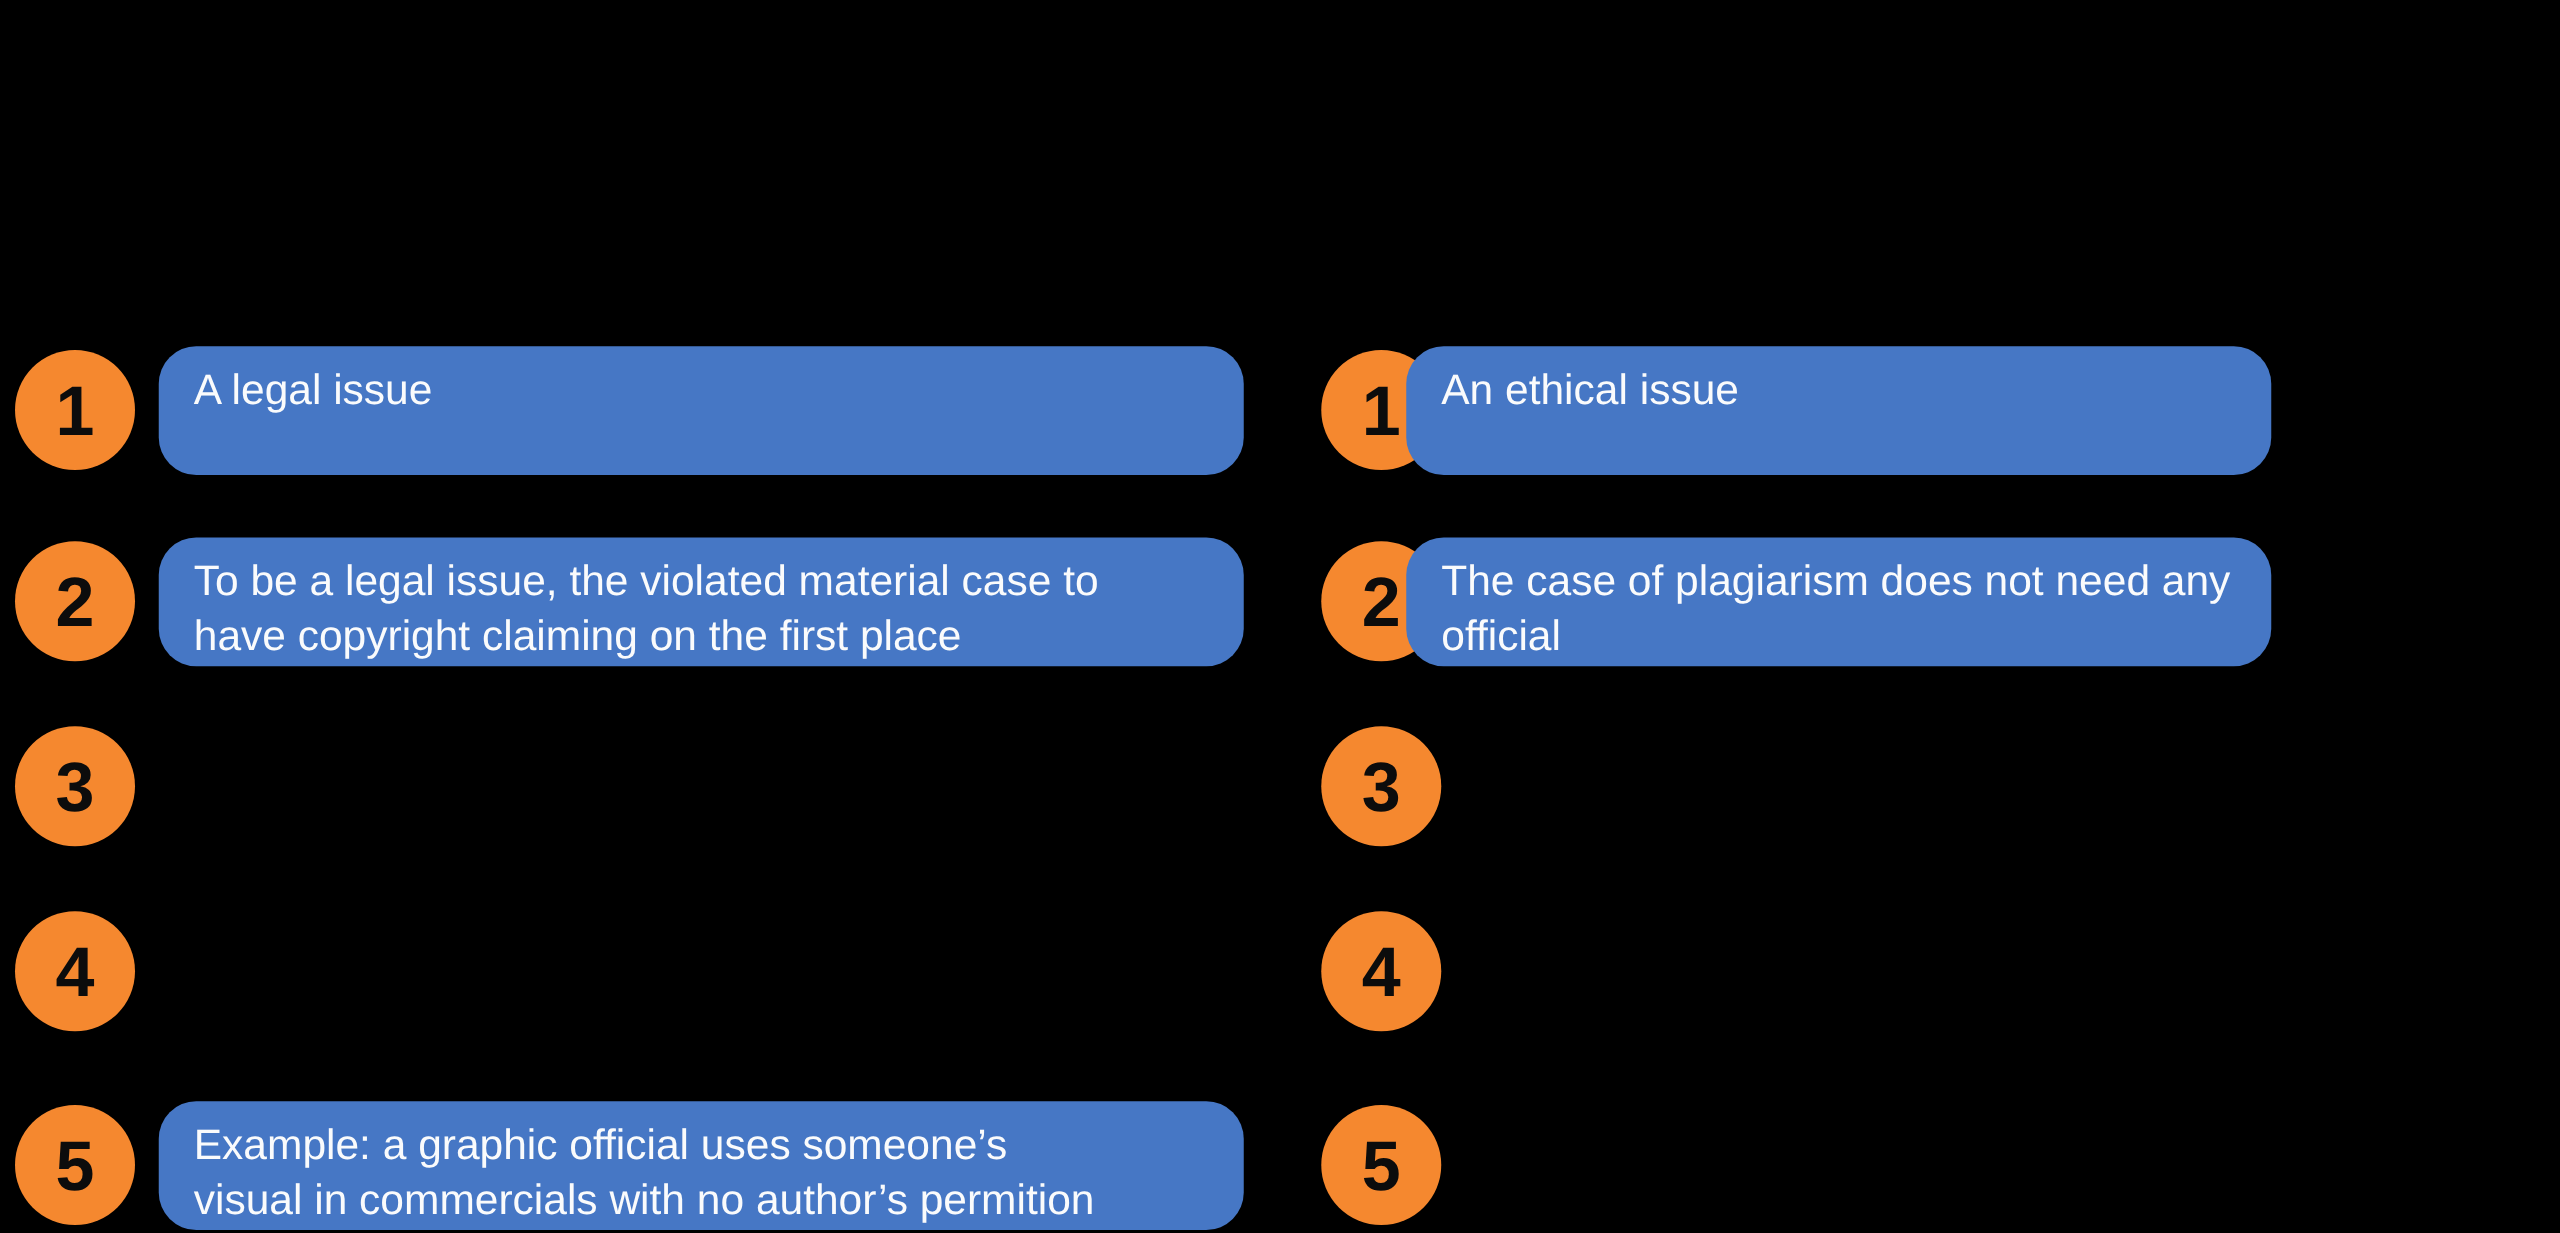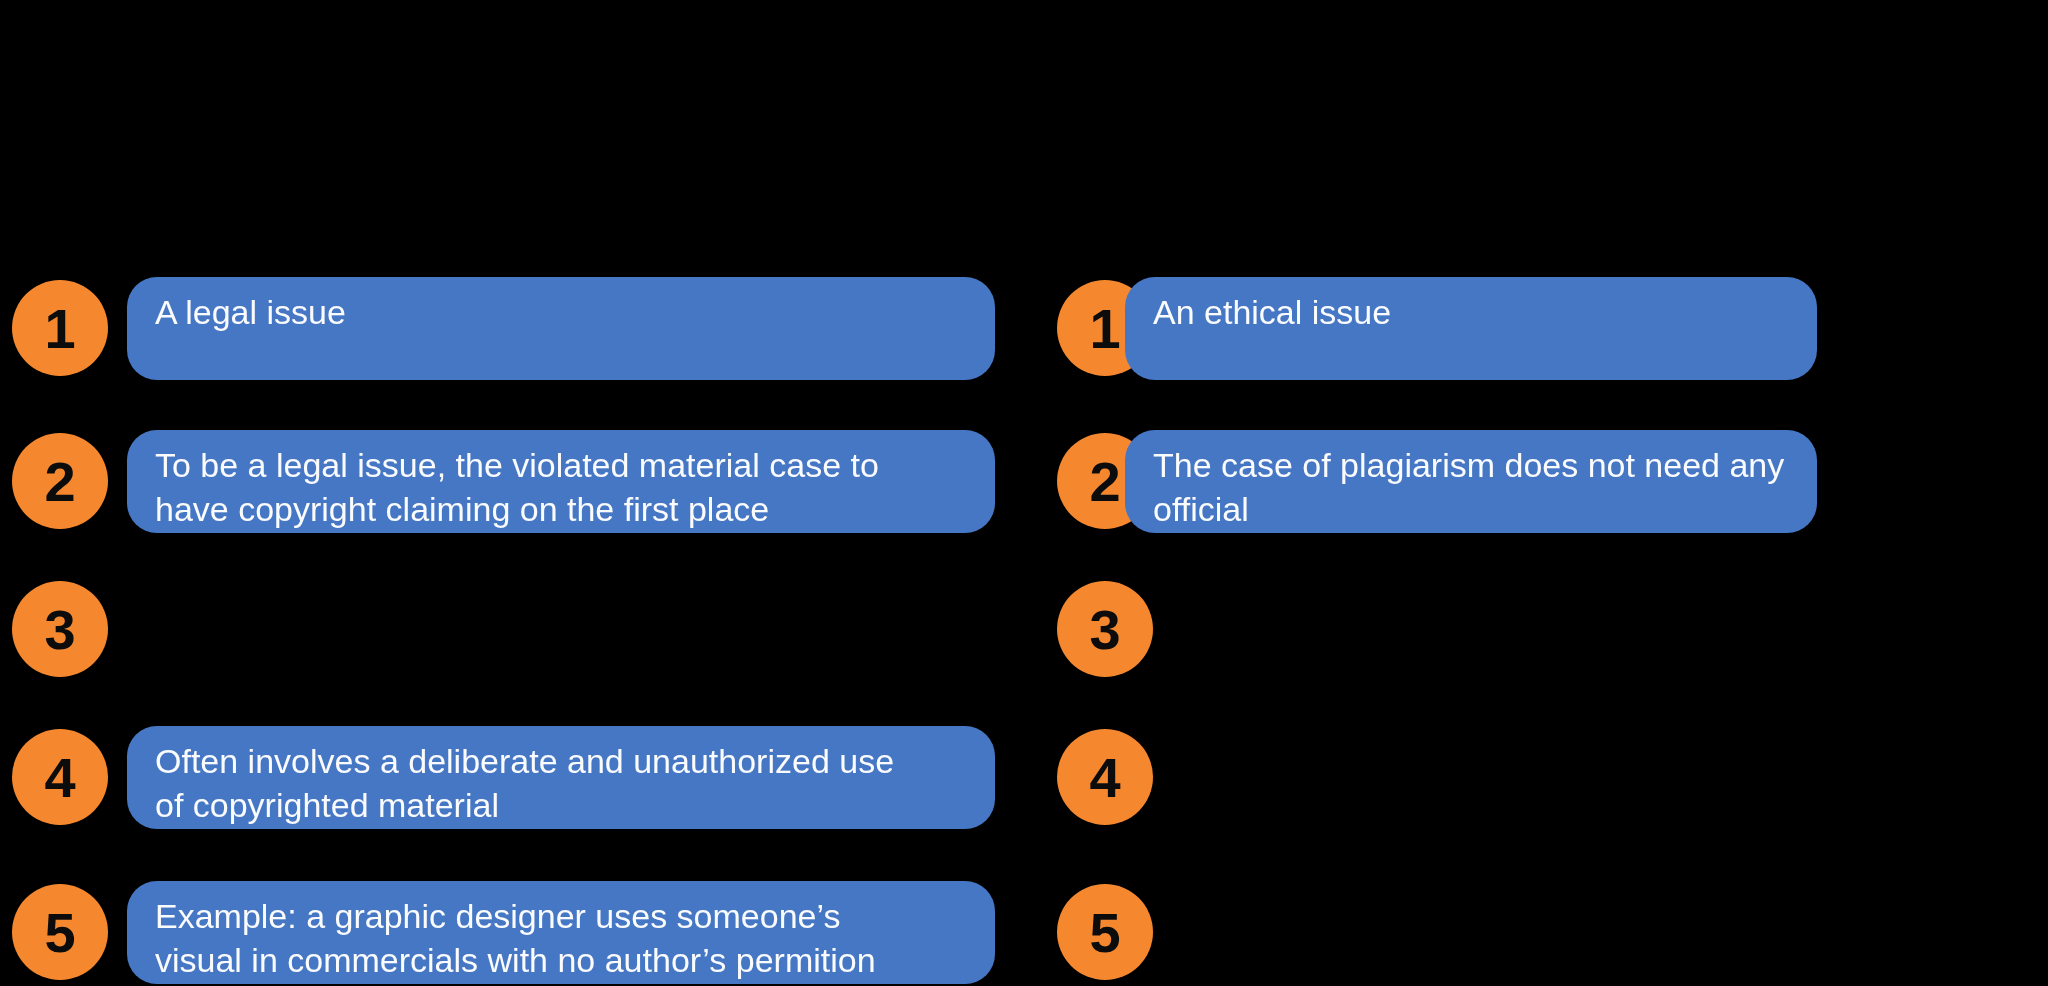--- a/index.html
+++ b/index.html
@@ -53,26 +53,24 @@
   <div class="item L r2">
     <div class="badge">2</div>
     <div class="box"><span>To be a legal issue, the violated material case to
 have copyright claiming on the first place</span></div>
   </div>
   <div class="item L r3">
     <div class="badge">3</div>
   </div>
   <div class="item L r4">
     <div class="badge">4</div>
-    <div class="box"><span>Often involves a deliberate and unauthorized use
-of copyrighted material</span></div>
   </div>
   <div class="item L r5">
     <div class="badge">5</div>
-    <div class="box"><span>Example: a graphic designer uses someone’s
+    <div class="box"><span>Example: a graphic official uses someone’s
 visual in commercials with no author’s permition</span></div>
   </div>
 
   <div class="item R r1">
     <div class="badge">1</div>
     <div class="box"><span>An ethical issue</span></div>
   </div>
   <div class="item R r2">
     <div class="badge">2</div>
     <div class="box"><span>The case of plagiarism does not need any official

